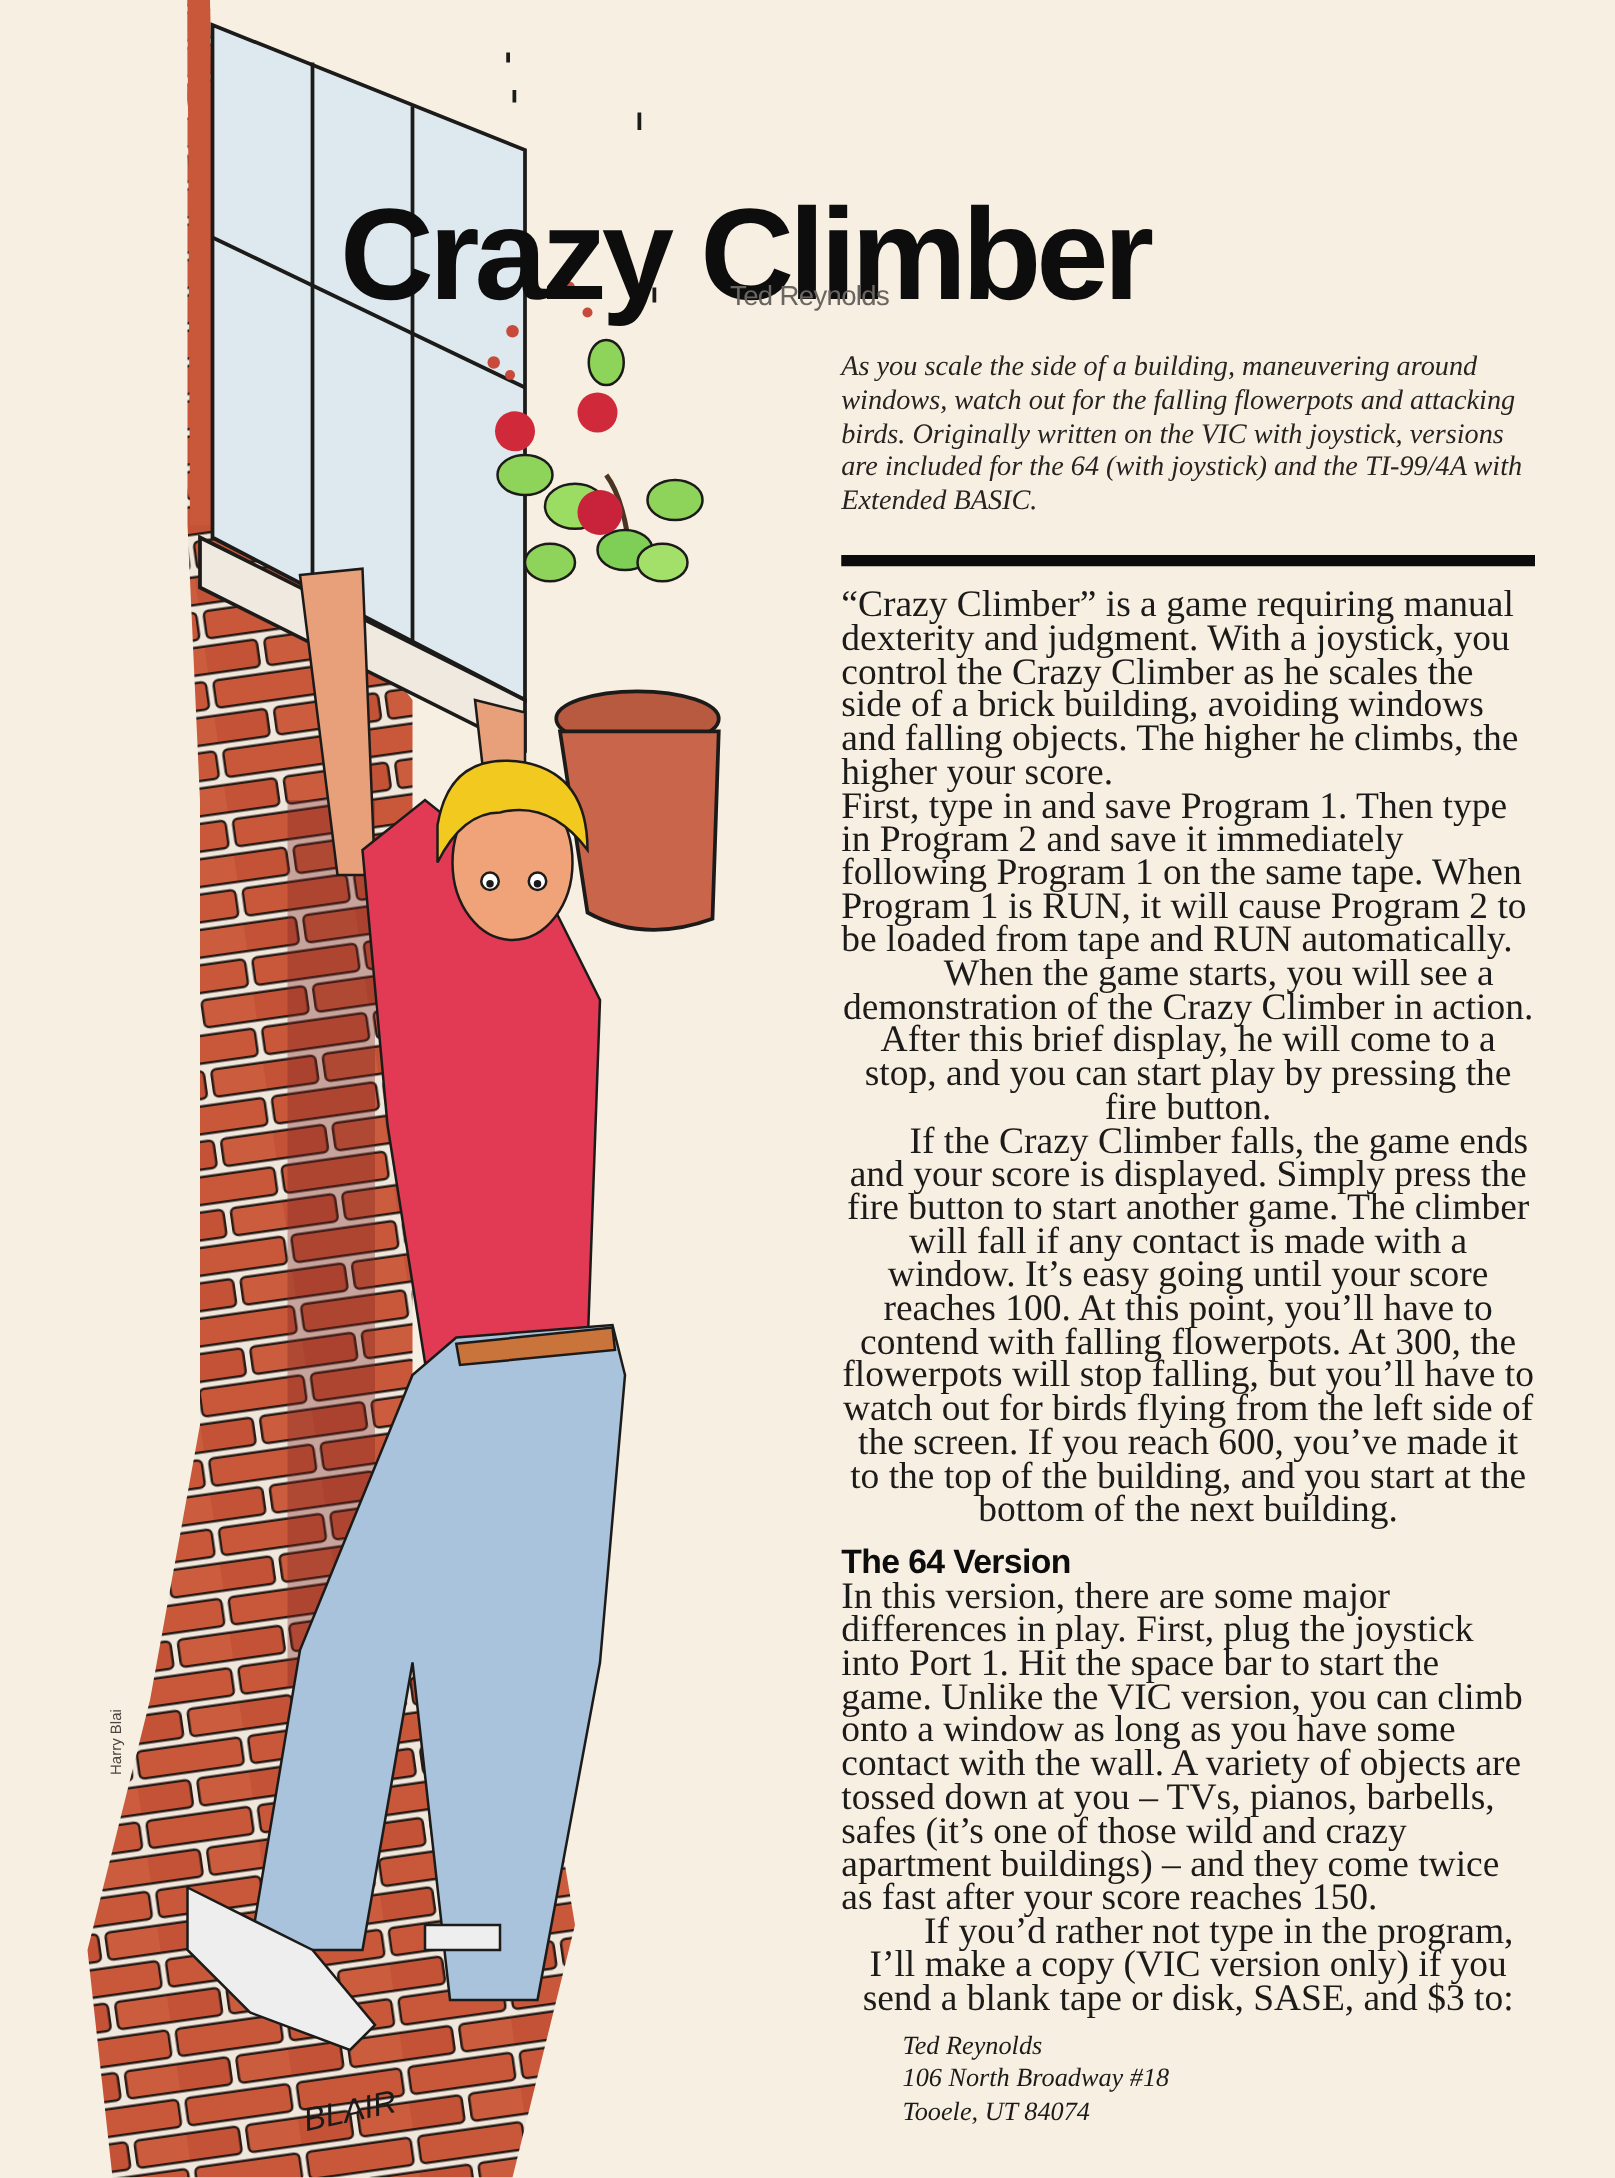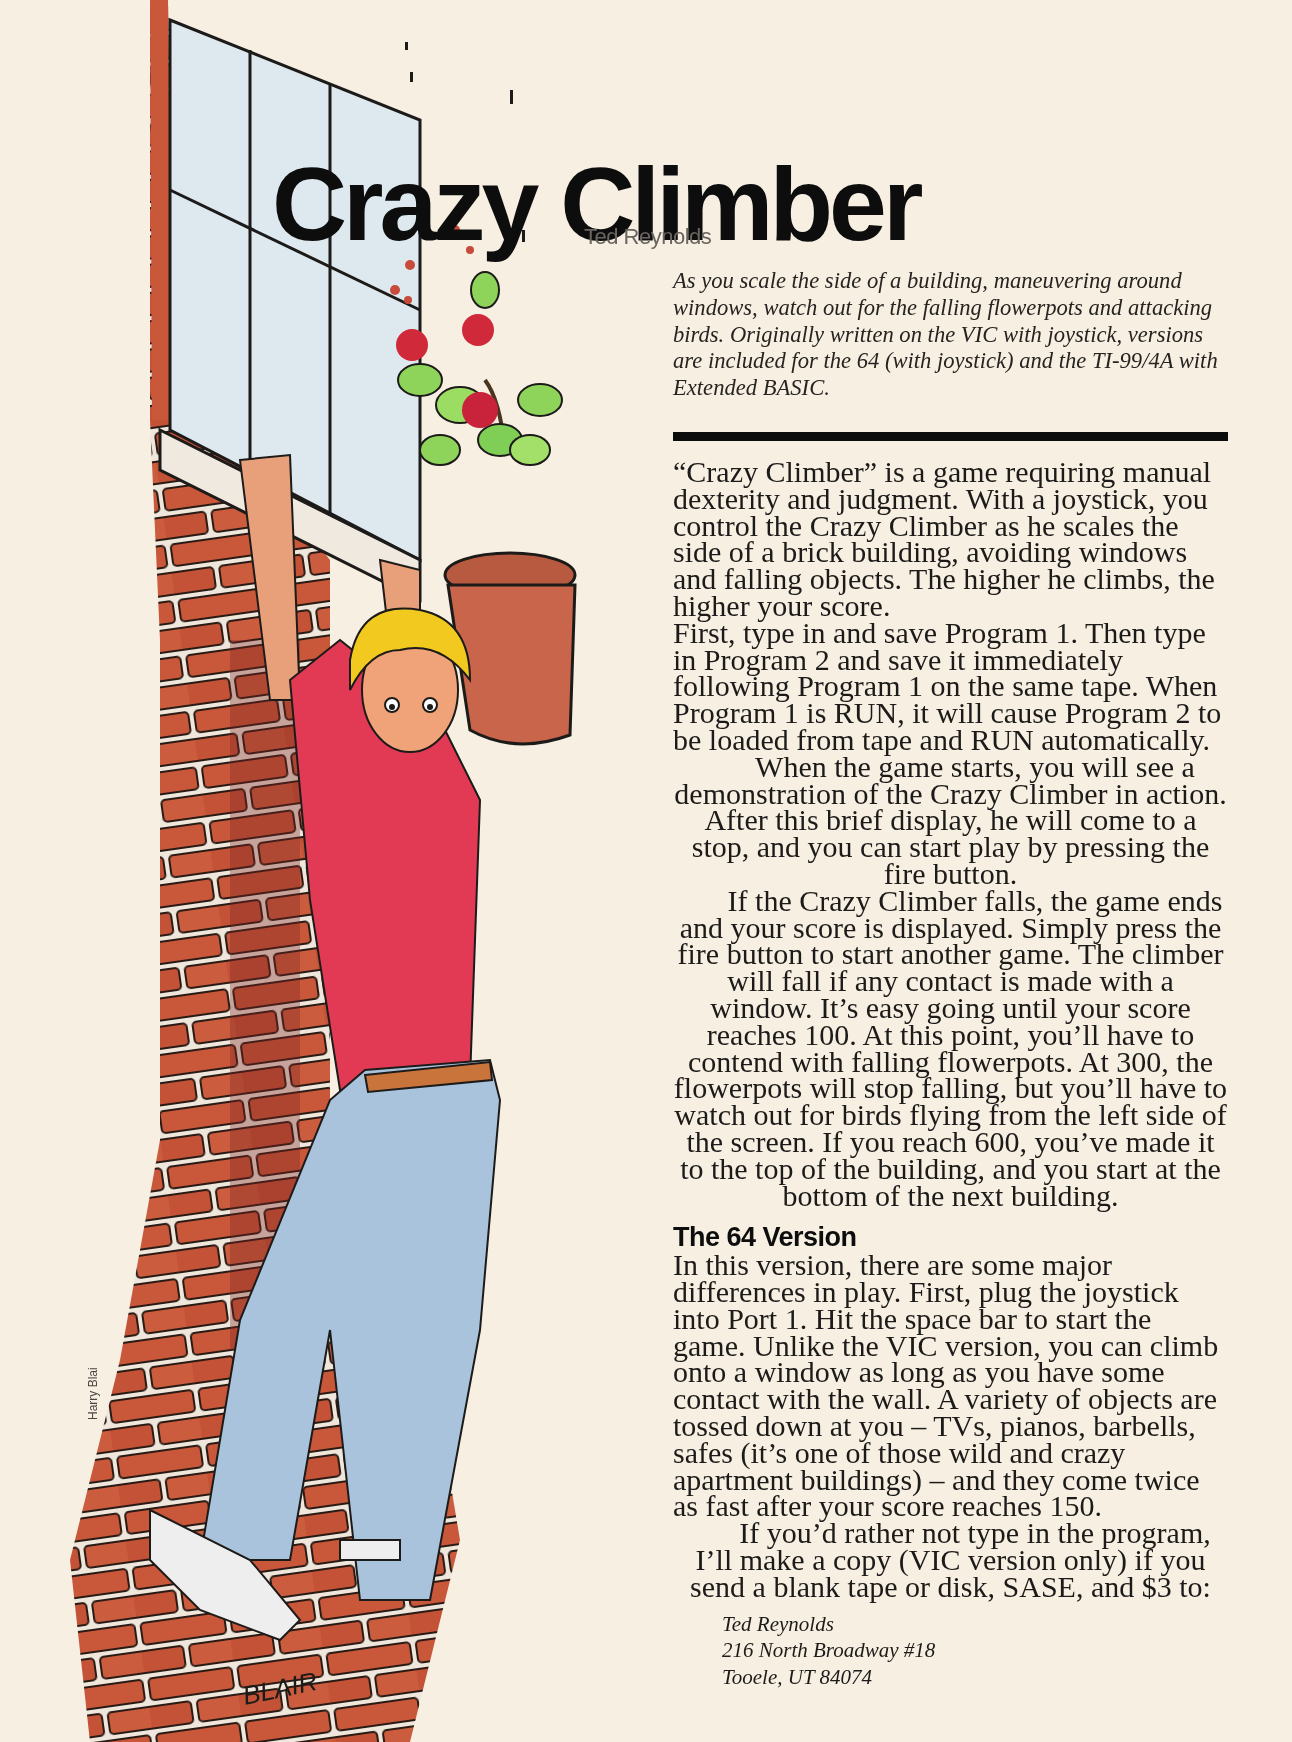--- a/index.html
+++ b/index.html
@@ -14,21 +14,21 @@
     position: absolute; left: 272px; top: 82px;
     font-family: "Liberation Sans", "DejaVu Sans", sans-serif;
     font-weight: bold; font-size: 104px; letter-spacing: -4px;
     color: #0d0d0d; line-height: 1; white-space: nowrap;
   }
   .byline {
     position: absolute; left: 584px; top: 224px;
     font-family: "Liberation Sans", "DejaVu Sans", sans-serif;
     font-size: 22px; color: #6a6560; letter-spacing: -0.5px;
   }
-  .column { position: absolute; left: 673px; top: 268px; width: 555px; }
+  .column { position: absolute; left: 673px; top: 280px; width: 555px; }
   .dek {
     font-style: italic; font-size: 22.6px; line-height: 26.8px; margin: 0;
     color: #262320;
   }
   .rule { height: 9px; background: #0c0c0c; margin: 30px 0 18px 0; }
   .body p { margin: 0; font-size: 30px; line-height: 26.8px; }
   .body p.indent { text-indent: 49px; text-align: center; }
   .body h2 {
     font-family: "Liberation Sans", "DejaVu Sans", sans-serif;
     font-weight: bold; font-size: 27px; margin: 14px 0 0 0; line-height: 29px;
@@ -134,17 +134,17 @@
     <p>First, type in and save Program 1. Then type in Program 2 and save it immediately following Program 1 on the same tape. When Program 1 is RUN, it will cause Program 2 to be loaded from tape and RUN automatically.</p>
     <p class="indent">When the game starts, you will see a demonstration of the Crazy Climber in action. After this brief display, he will come to a stop, and you can start play by pressing the fire button.</p>
     <p class="indent">If the Crazy Climber falls, the game ends and your score is displayed. Simply press the fire button to start another game. The climber will fall if any contact is made with a window. It’s easy going until your score reaches 100. At this point, you’ll have to contend with falling flowerpots. At 300, the flowerpots will stop falling, but you’ll have to watch out for birds flying from the left side of the screen. If you reach 600, you’ve made it to the top of the building, and you start at the bottom of the next building.</p>
 
     <h2>The 64 Version</h2>
     <p>In this version, there are some major differences in play. First, plug the joystick into Port 1. Hit the space bar to start the game. Unlike the VIC version, you can climb onto a window as long as you have some contact with the wall. A variety of objects are tossed down at you – TVs, pianos, barbells, safes (it’s one of those wild and crazy apartment buildings) – and they come twice as fast after your score reaches 150.</p>
     <p class="indent">If you’d rather not type in the program, I’ll make a copy (VIC version only) if you send a blank tape or disk, SASE, and $3 to:</p>
 
     <div class="address">
       <div>Ted Reynolds</div>
-      <div>216 North Broadway #18</div>
+      <div>106 North Broadway #18</div>
       <div>Tooele, UT 84074</div>
     </div>
   </div>
 </div>
 
 </body></html>

